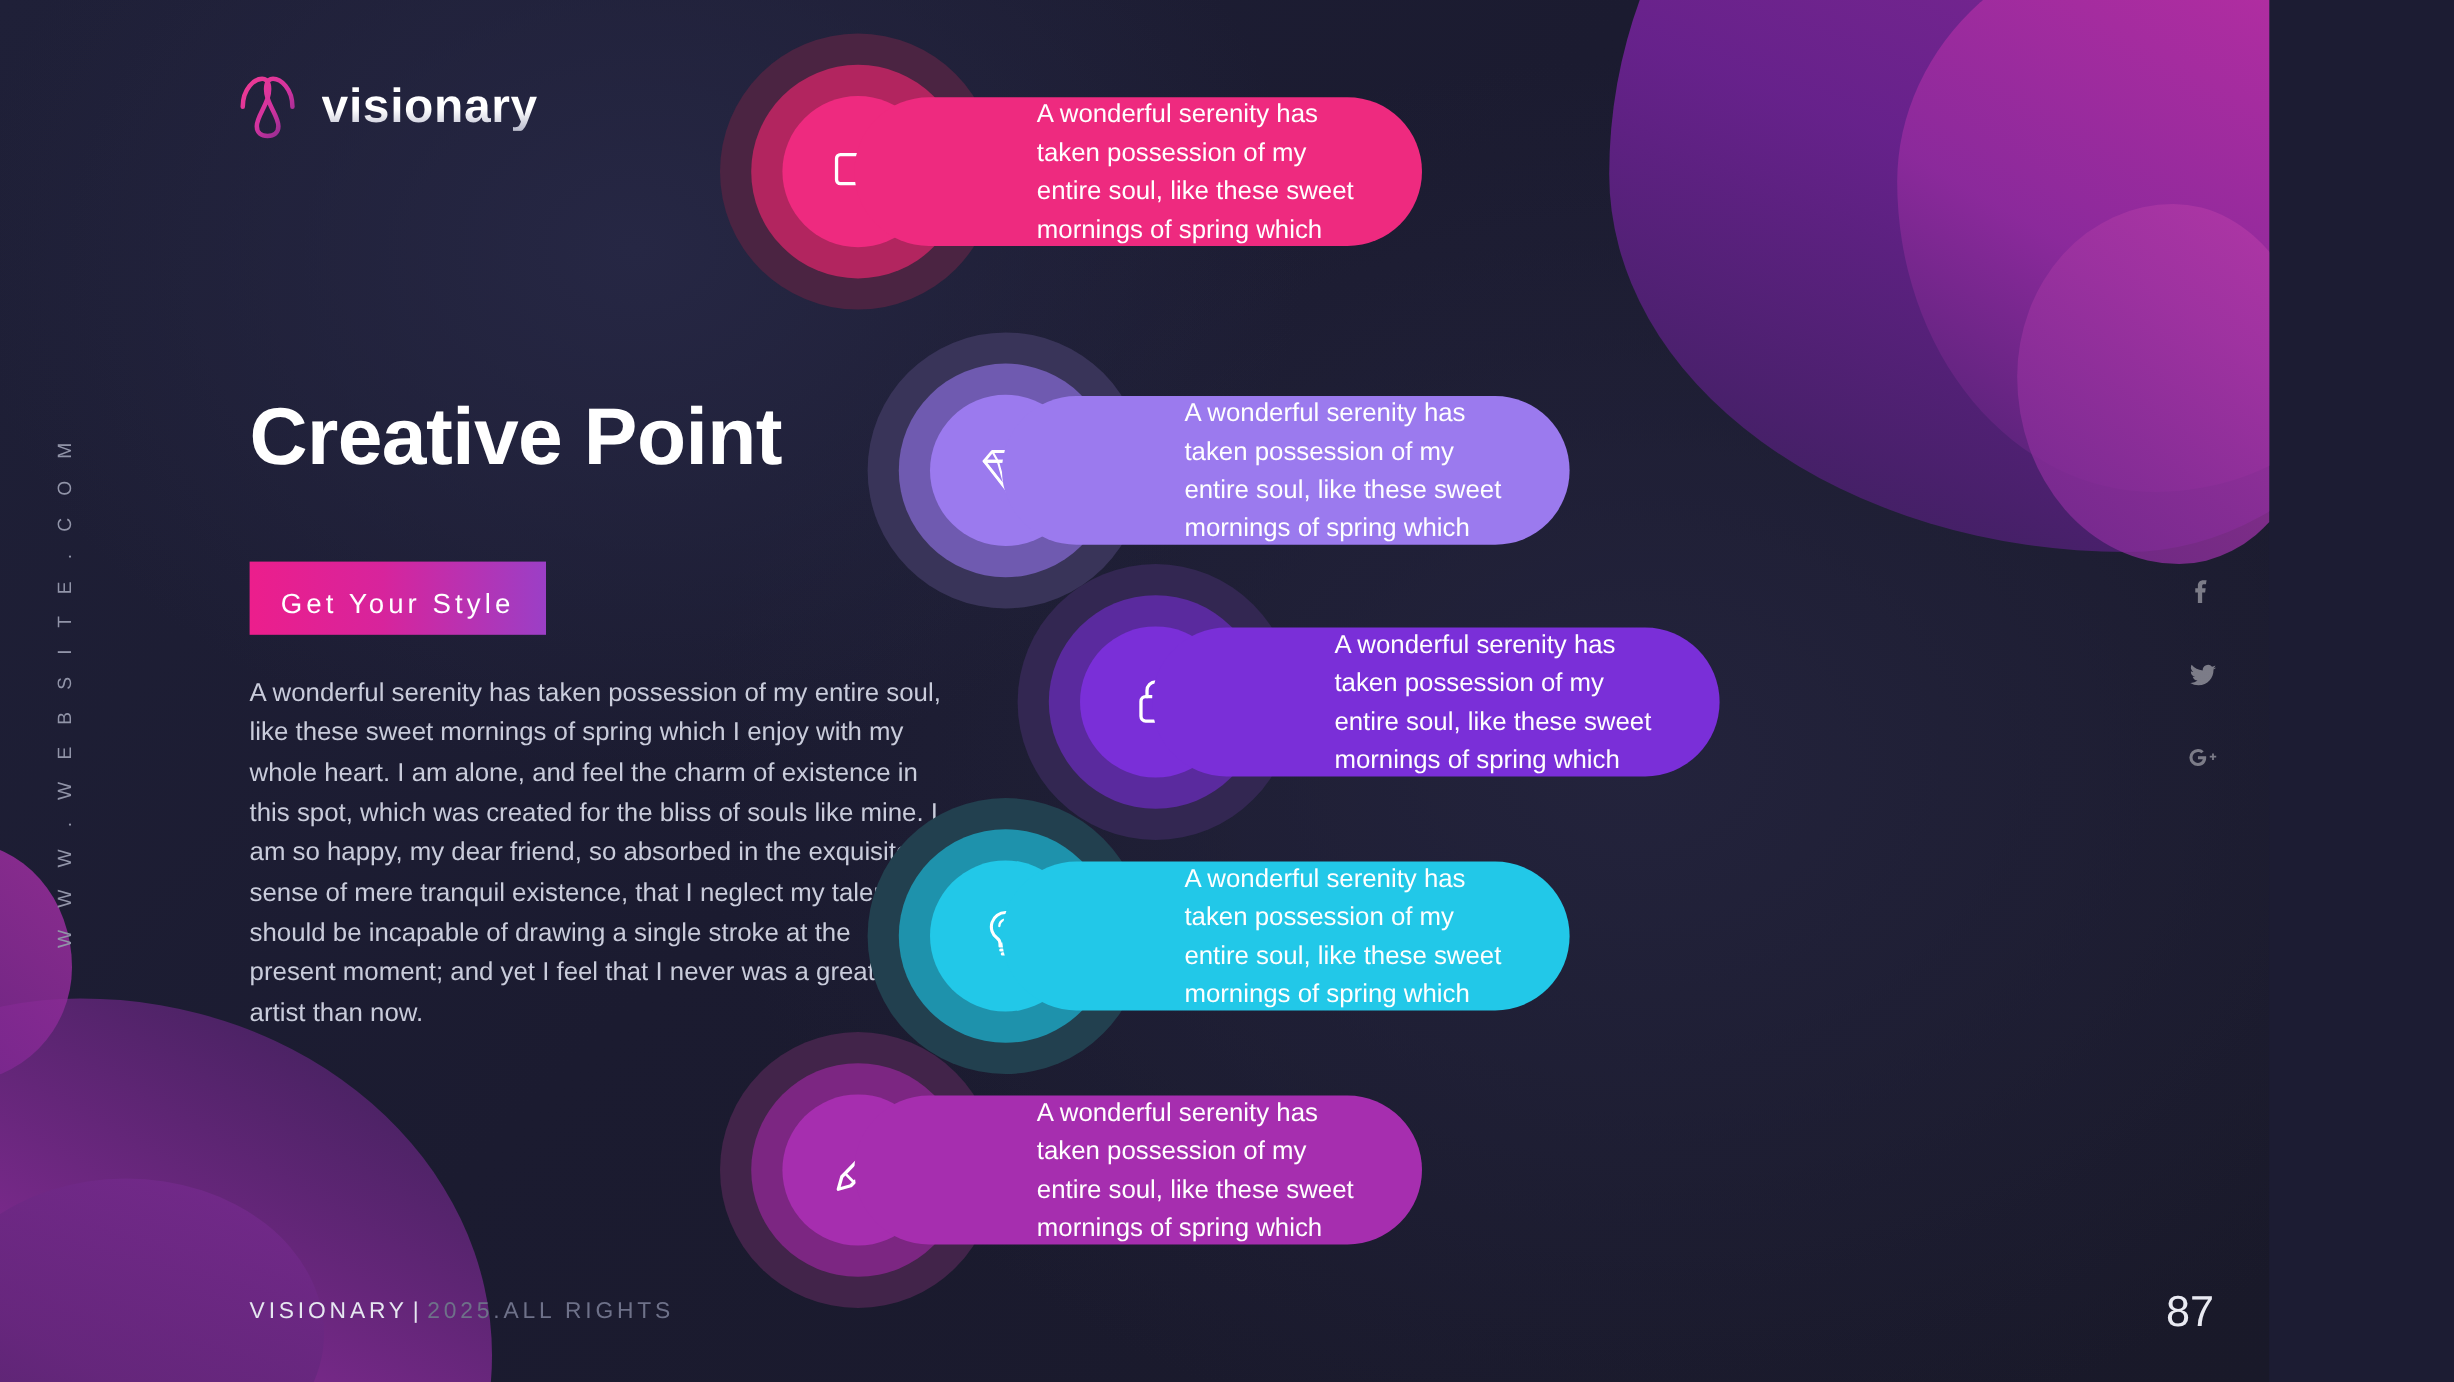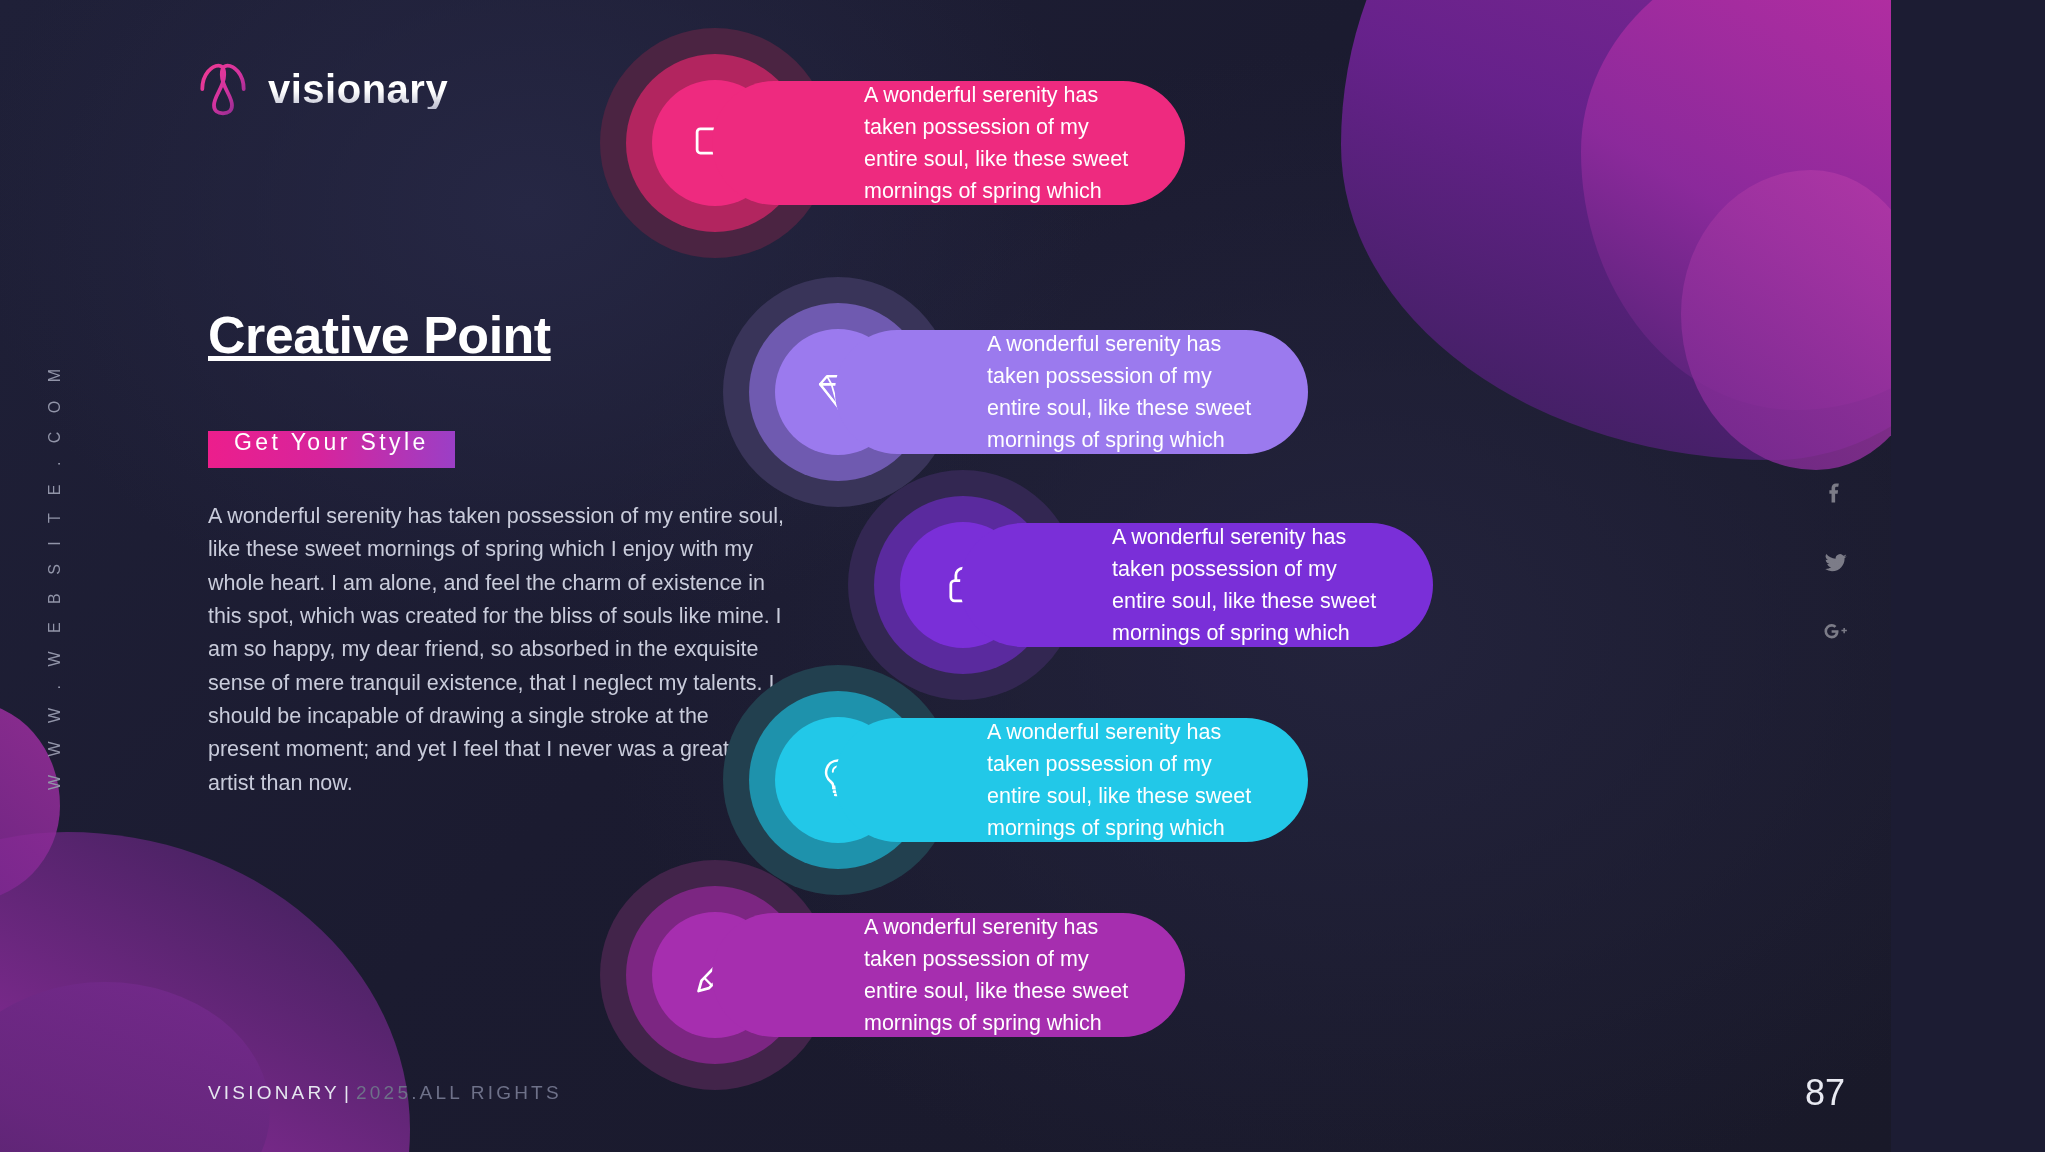--- a/index.html
+++ b/index.html
@@ -68,26 +68,26 @@
     line-height:1;
   }
 
   
   #left { position:absolute; left:208px; top:288px; width:580px; }
   #eyebrow {
     font-size:22px; letter-spacing:6.5px; color:#e9eaf2; font-weight:400;
     text-transform:uppercase;
   }
   #headline {
-    margin-top:20px; font-size:52px; font-weight:700; line-height:1.06;
-    color:#ffffff; letter-spacing:-.5px;text-decoration:underline;
+    margin-top:41px; font-size:67px; font-weight:700; line-height:1.06;
+    color:#ffffff; letter-spacing:-.5px;
   }
   #cta {
     margin-top:68px; display:inline-block;
-    padding:0 26px 14px;
+    padding:24px 26px 14px;
     background:linear-gradient(90deg,#ec1e8c 0%,#d7249c 45%,#9b3fc6 100%);
     color:#ffffff; font-size:23px; letter-spacing:3.4px; font-weight:400;
     border:none; cursor:pointer; line-height:1;
   }
   #body-copy {
     margin-top:32px; width:578px;
     font-size:21.5px; line-height:1.55; color:#c9ccdb; font-weight:300;
   }
 
   

